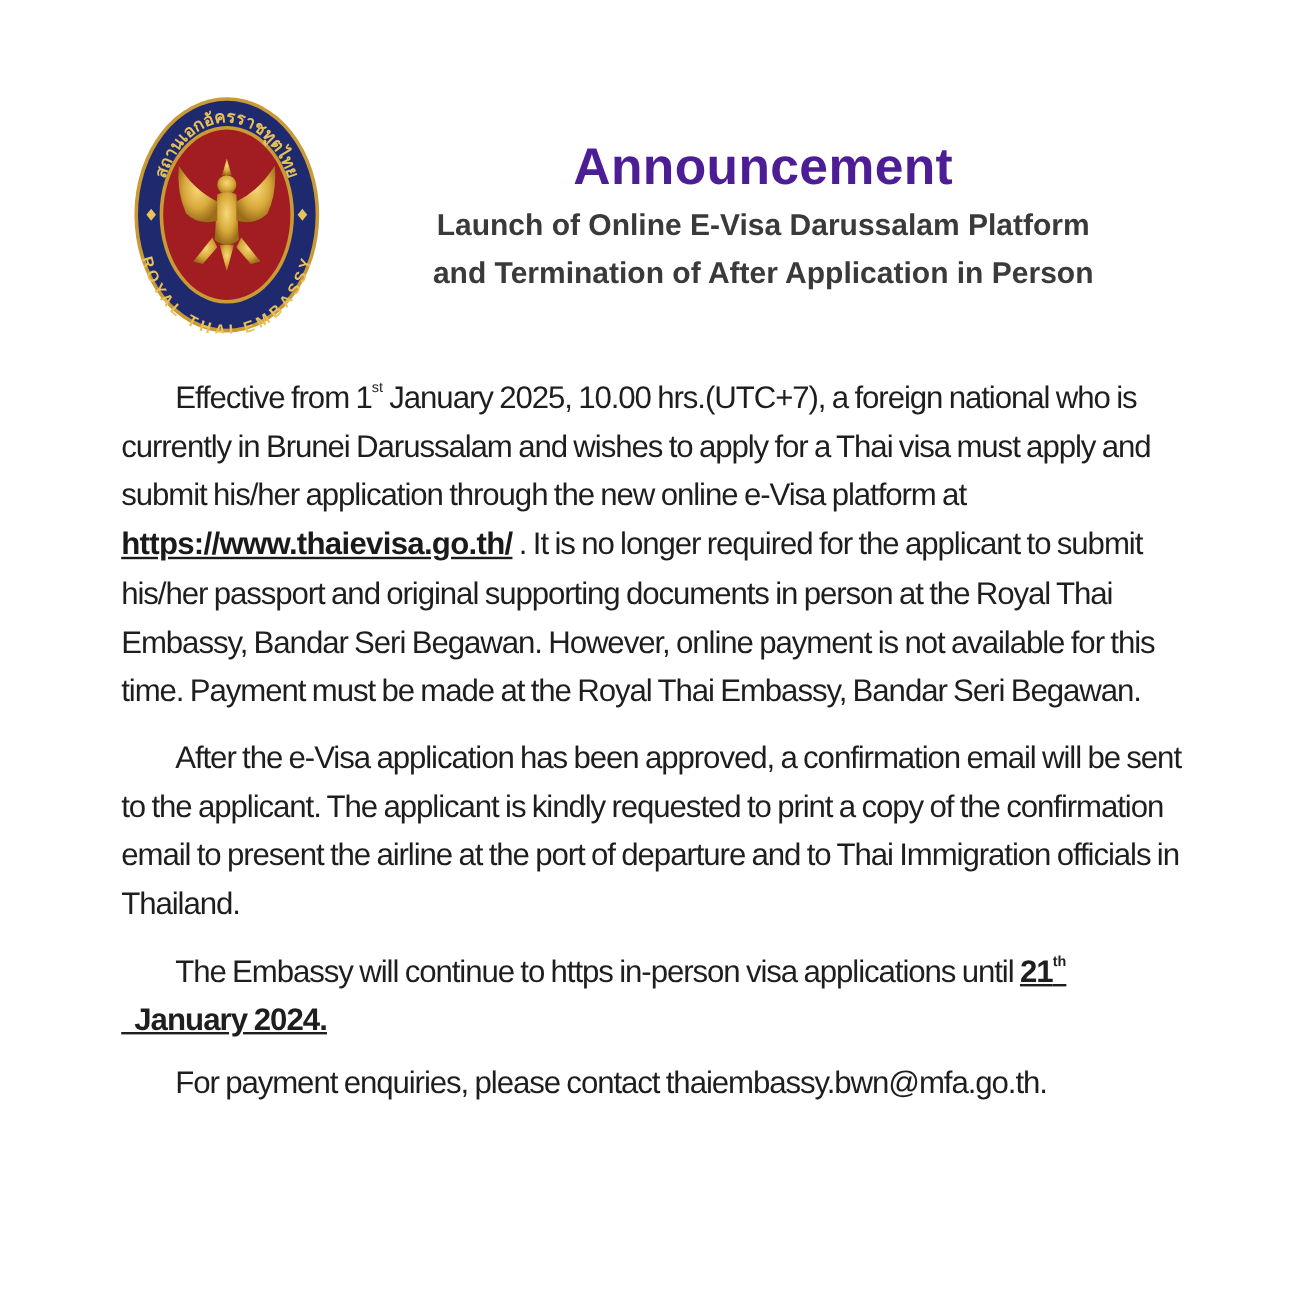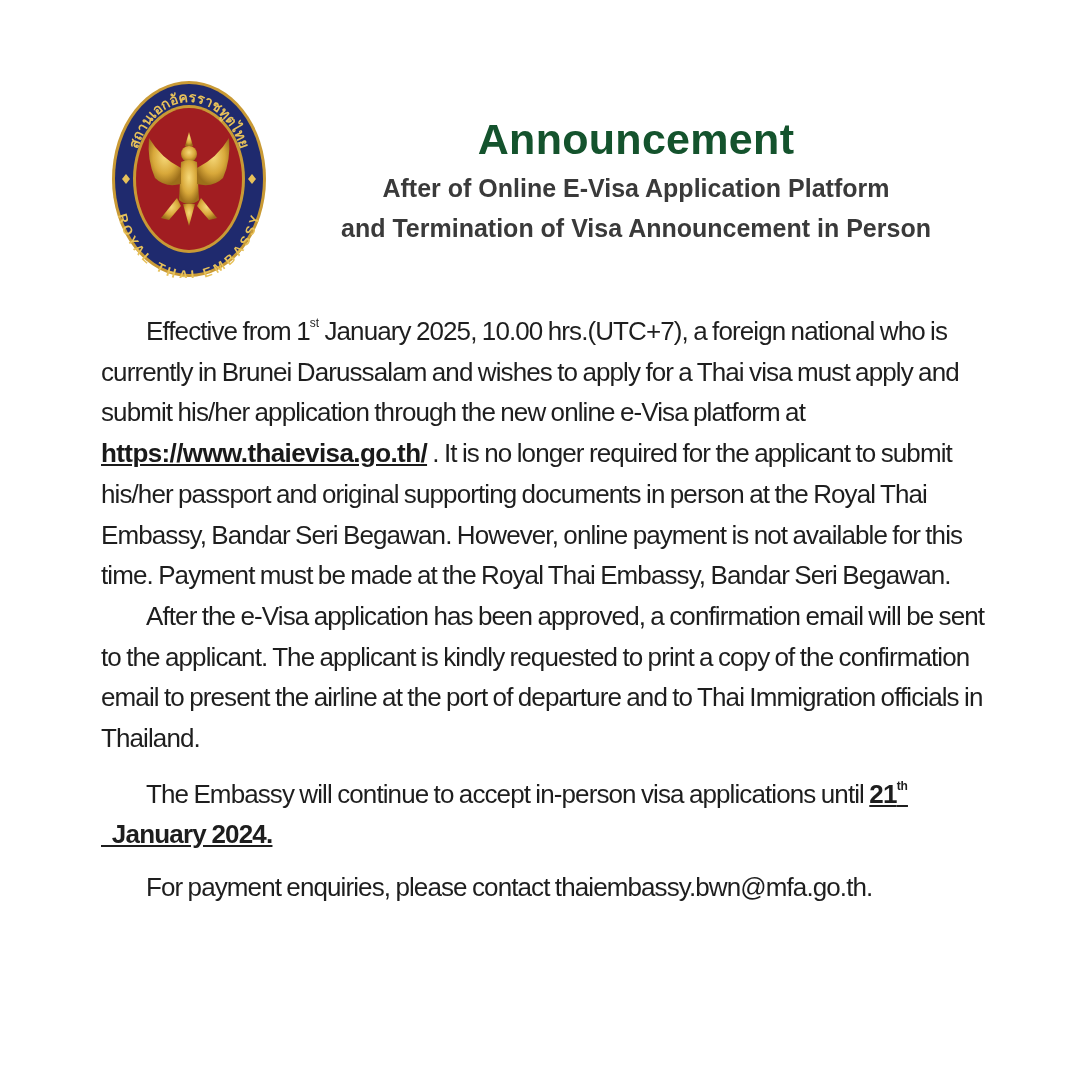--- a/index.html
+++ b/index.html
@@ -8,35 +8,35 @@
       font-family: "Liberation Sans", "DejaVu Sans", sans-serif; color: #1c1c1c;
     }
     .emblem {
       position: absolute; left: 111px; top: 80px; width: 156px; height: 198px;
     }
     .header {
       position: absolute; left: 300px; top: 112px; width: 672px; text-align: center;
     }
     .title {
       font-family: "Liberation Sans", sans-serif; font-weight: bold; font-size: 43px;
-      color: #14532d; margin: 0; line-height: 54px; letter-spacing: 0.3px;
+      color: #4c1d95; margin: 0; line-height: 54px; letter-spacing: 0.3px;
     }
     .subtitle {
       font-family: "Liberation Sans", sans-serif; font-weight: bold; font-size: 25px;
       color: #3a3a3a; line-height: 40px; margin: 2px 0 0 0;
     }
     .body-text {
       position: absolute; left: 101px; top: 311px; width: 890px;
       font-family: Liberation Sans, sans-serif; font-size: 26px; line-height: 40.7px;
       color: #1e1e1e; letter-spacing: -0.9px; word-spacing: -1px;
     }
     .para { margin: 0; }
     .indent { display: inline-block; width: 45px; }
     .p1 { }
-    .p2 { }
+    .p2 { margin-top: 15px; }
     .p3 { margin-top: 15px; }
     .p4 { margin-top: 12px; }
     sup { font-size: 12px; vertical-align: 13px; line-height: 0; letter-spacing: 0; }
     .link { font-weight: bold; text-decoration: underline; color: #1a1a1a; letter-spacing: -0.6px; }
     .deadline { font-weight: bold; text-decoration: underline; letter-spacing: -0.8px; }
   </style>
 </head>
 <body>
 
 <div class="emblem">
@@ -70,25 +70,25 @@
       <path d="M86 88 Q106 78 118 58 Q120 80 112 98 Q102 108 86 104 Z"></path>
       <path d="M66 118 L50 138 L58 140 L70 126 Z"></path>
       <path d="M90 118 L106 138 L98 140 L86 126 Z"></path>
       <path d="M72 124 L78 146 L84 124 Z"></path>
     </g>
   </svg>
 </div>
 
 <div class="header">
   <h1 class="title">Announcement</h1>
-  <div class="subtitle">After of Online E-Visa Application Platform</div>
-  <div class="subtitle" style="margin-top:0">and Termination of Visa Announcement in Person</div>
+  <div class="subtitle">Launch of Online E-Visa Darussalam Platform</div>
+  <div class="subtitle" style="margin-top:0">and Termination of After Application in Person</div>
 </div>
 
 <div class="body-text">
   <p class="para p1"><span class="indent"></span><span>Effective from 1</span><sup>st</sup><span> January 2025, 10.00 hrs.(UTC+7), a foreign national who is currently in Brunei Darussalam and wishes to apply for a Thai visa must apply and submit his/her application through the new online e-Visa platform at </span><a class="link">https://www.thaievisa.go.th/</a><span> . It is no longer required for the applicant to submit his/her passport and original supporting documents in person at the Royal Thai Embassy, Bandar Seri Begawan. However, online payment is not available for this time. Payment must be made at the Royal Thai Embassy, Bandar Seri Begawan.</span></p>
 
   <p class="para p2"><span class="indent"></span><span>After the e-Visa application has been approved, a confirmation email will be sent to the applicant. The applicant is kindly requested to print a copy of the confirmation email to present the airline at the port of departure and to Thai Immigration officials in Thailand.</span></p>
 
-  <p class="para p3"><span class="indent"></span><span>The Embassy will continue to accept in-person visa applications until </span><span class="deadline"><span>21</span><sup>th</sup><span style="white-space:pre">  January 2024.</span></span></p>
+  <p class="para p3"><span class="indent"></span><span>The Embassy will continue to https in-person visa applications until </span><span class="deadline"><span>21</span><sup>th</sup><span style="white-space:pre">  January 2024.</span></span></p>
 
   <p class="para p4"><span class="indent"></span><span>For payment enquiries, please contact thaiembassy.bwn@mfa.go.th.</span></p>
 </div>
 
 </body></html>

